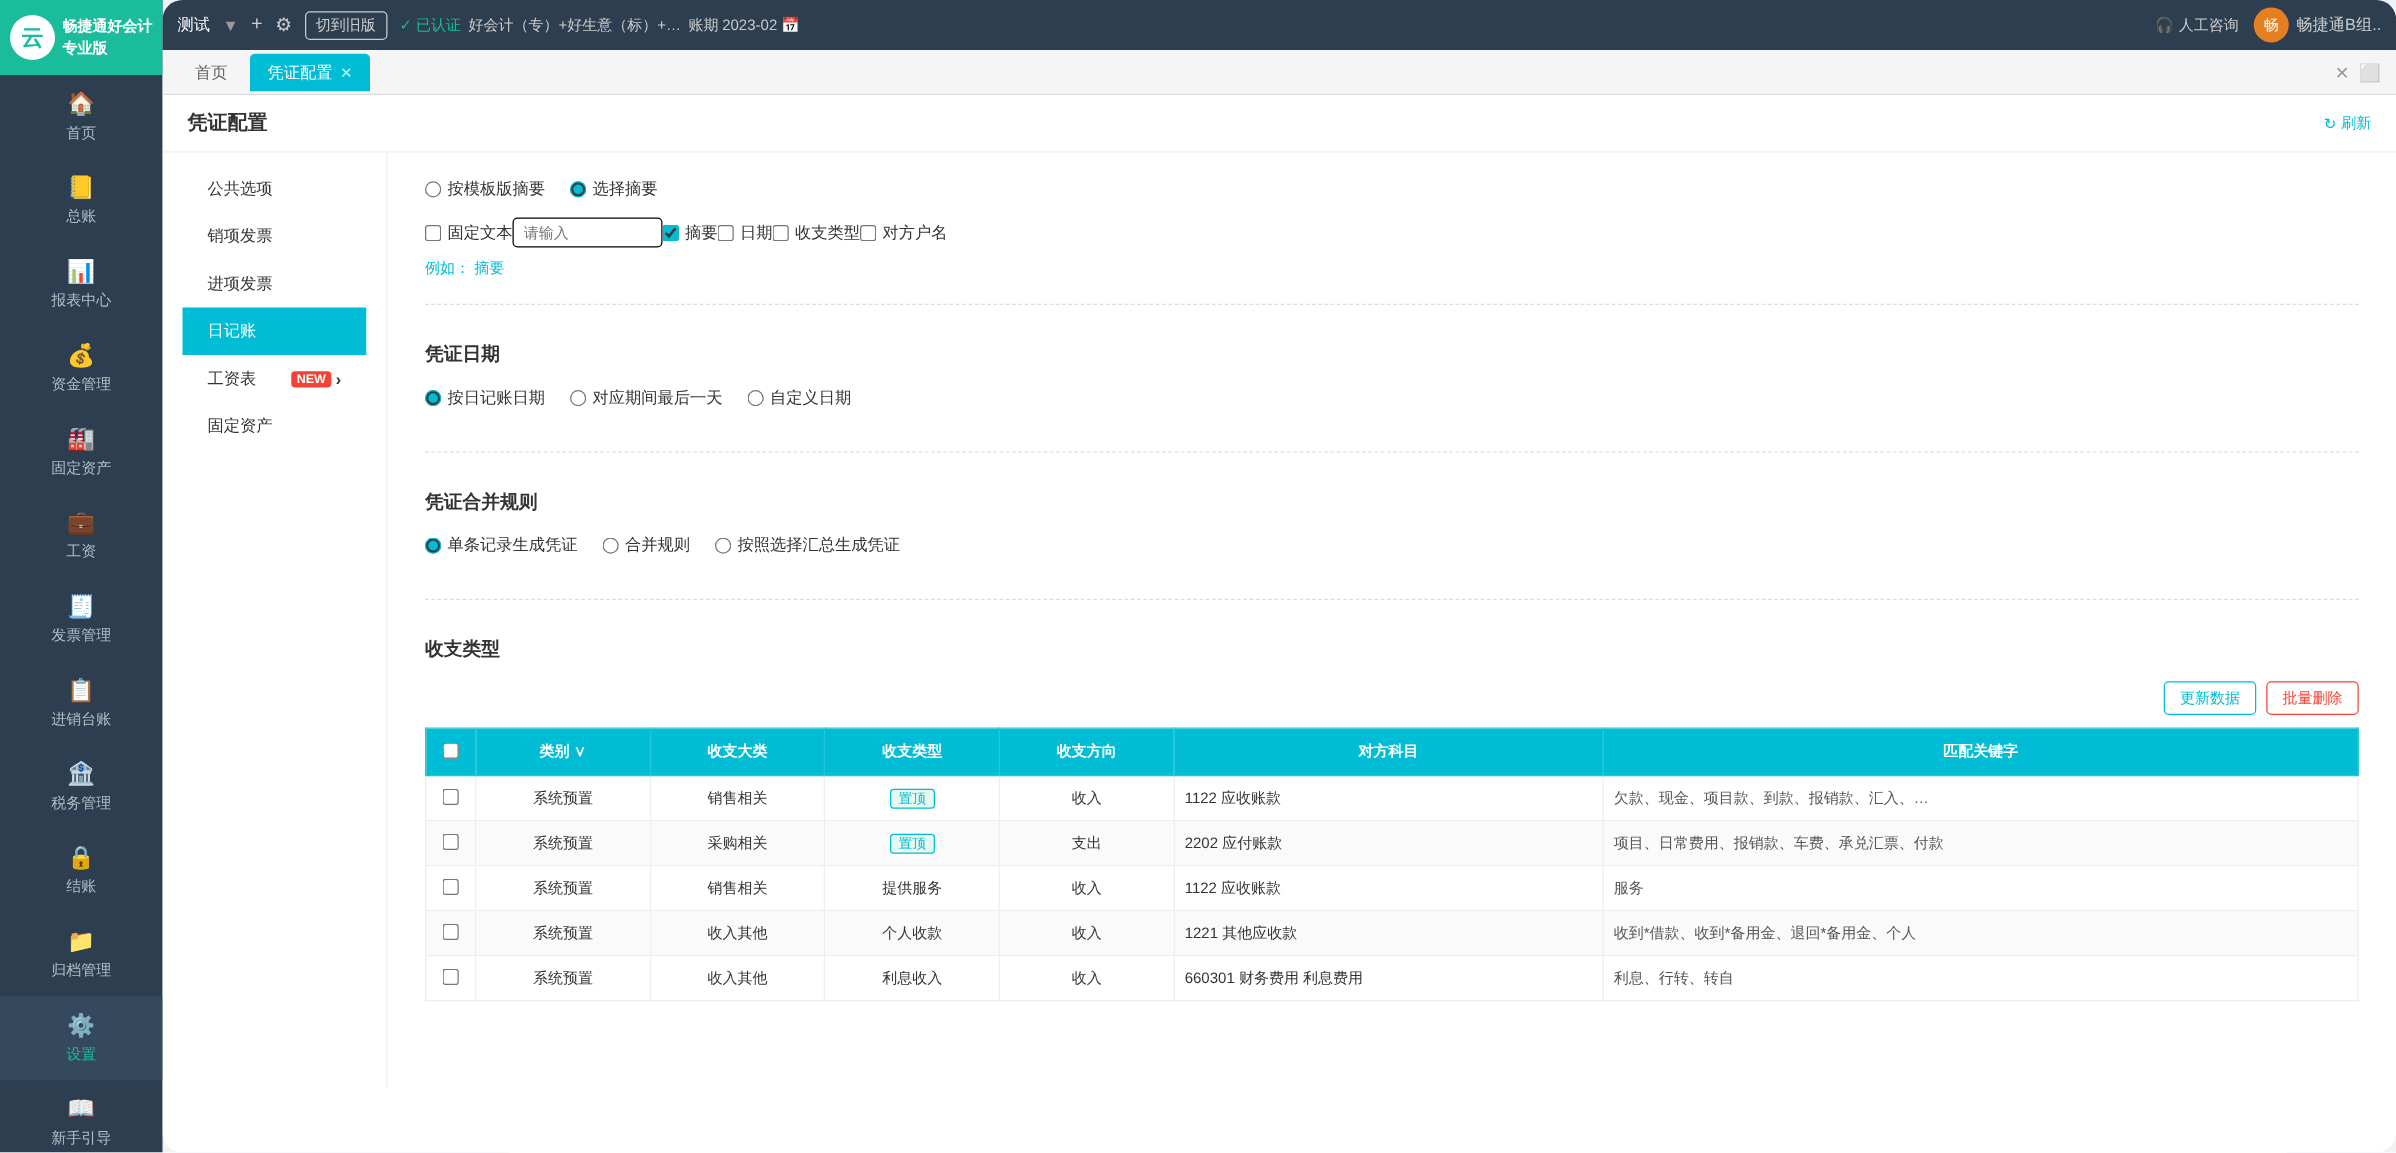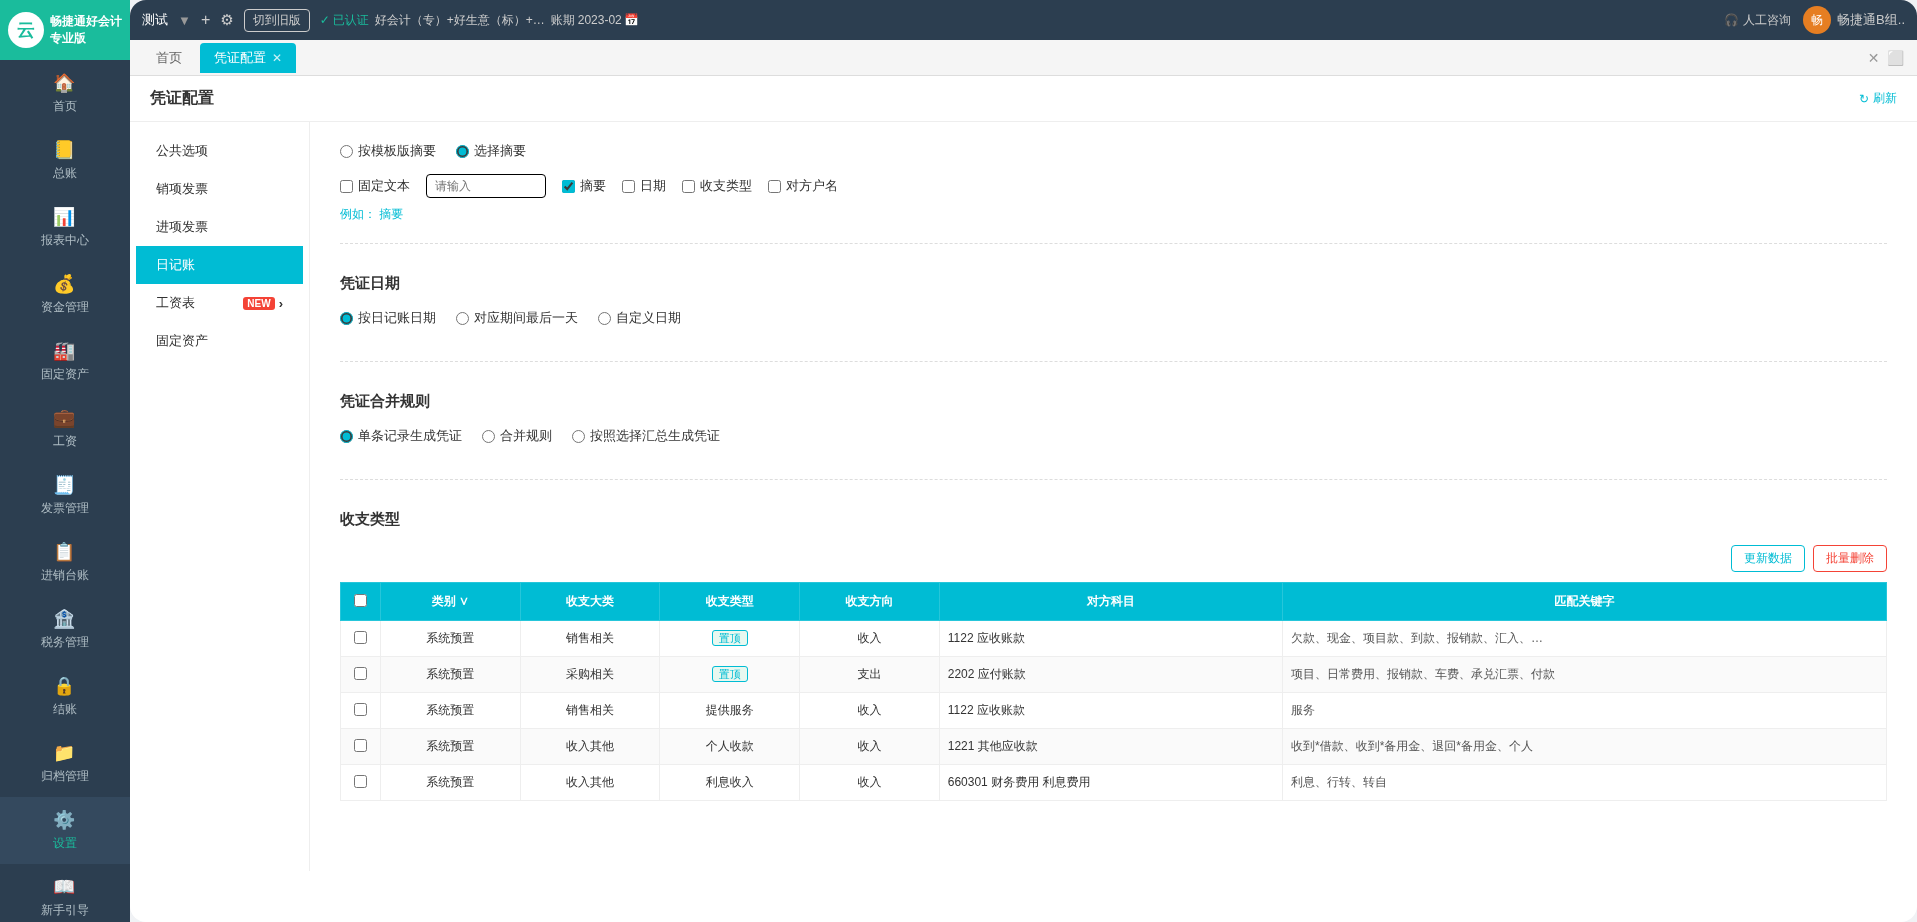--- a/index.html
+++ b/index.html
@@ -41,33 +41,33 @@
     .tabbar-action { cursor: pointer; color: #999; font-size: 14px; }
 
     
     .content { flex: 1; overflow-y: auto; background: white; }
     .content-header { padding: 12px 20px; border-bottom: 1px solid #eee; display: flex; align-items: center; justify-content: space-between; }
     .content-title { font-size: 16px; font-weight: bold; color: #333; }
     .refresh-btn { color: #00bcd4; cursor: pointer; font-size: 12px; display: flex; align-items: center; gap: 4px; }
 
     
     .content-body { display: flex; flex: 1; min-height: 0; }
-    .left-menu { width: 180px; border-right: 1px solid #eee; padding: 10px 6px; flex-shrink: 0; }
+    .left-menu { width: 180px; border-right: 1px solid #eee; padding: 10px 16px; flex-shrink: 0; }
     .left-menu-item { padding: 10px 20px; cursor: pointer; font-size: 13px; color: #333; display: flex; align-items: center; justify-content: space-between; }
     .left-menu-item.active { background: #00bcd4; color: white; }
     .new-badge { background: #f44336; color: white; font-size: 10px; padding: 1px 4px; border-radius: 3px; }
     .right-content { flex: 1; padding: 20px 30px; overflow-y: auto; }
 
     
     .section { margin-bottom: 30px; padding-bottom: 20px; border-bottom: 1px dashed #ddd; }
     .section-title { font-size: 15px; font-weight: bold; color: #333; margin-bottom: 16px; }
     .radio-group { display: flex; align-items: center; gap: 20px; margin-bottom: 14px; }
     .radio-option { display: flex; align-items: center; gap: 5px; cursor: pointer; font-size: 13px; }
     .radio-option input[type="radio"] { accent-color: #00bcd4; cursor: pointer; }
-    .checkbox-row { display: flex; align-items: center; gap: 16px; margin-top: 10px; }
+    .checkbox-row { display: flex; align-items: center; margin-top: 10px; }
     .checkbox-option { display: flex; align-items: center; gap: 5px; cursor: pointer; font-size: 13px; }
     .checkbox-option input[type="checkbox"] { accent-color: #00bcd4; cursor: pointer; }
     .text-input { border: 1px solid #000000; border-radius: 4px; padding: 4px 8px; font-size: 12px; color: #999; width: 120px; }
     .example-text { color: #00bcd4; font-size: 12px; margin-top: 8px; }
 
     
     .table-actions { display: flex; justify-content: flex-end; gap: 8px; margin-bottom: 10px; }
     .btn-update { background: white; border: 1px solid #00bcd4; color: #00bcd4; padding: 4px 12px; border-radius: 4px; cursor: pointer; font-size: 12px; }
     .btn-batch-delete { background: white; border: 1px solid #f44336; color: #f44336; padding: 4px 12px; border-radius: 4px; cursor: pointer; font-size: 12px; }
     table { width: 100%; border-collapse: collapse; font-size: 12px; }

